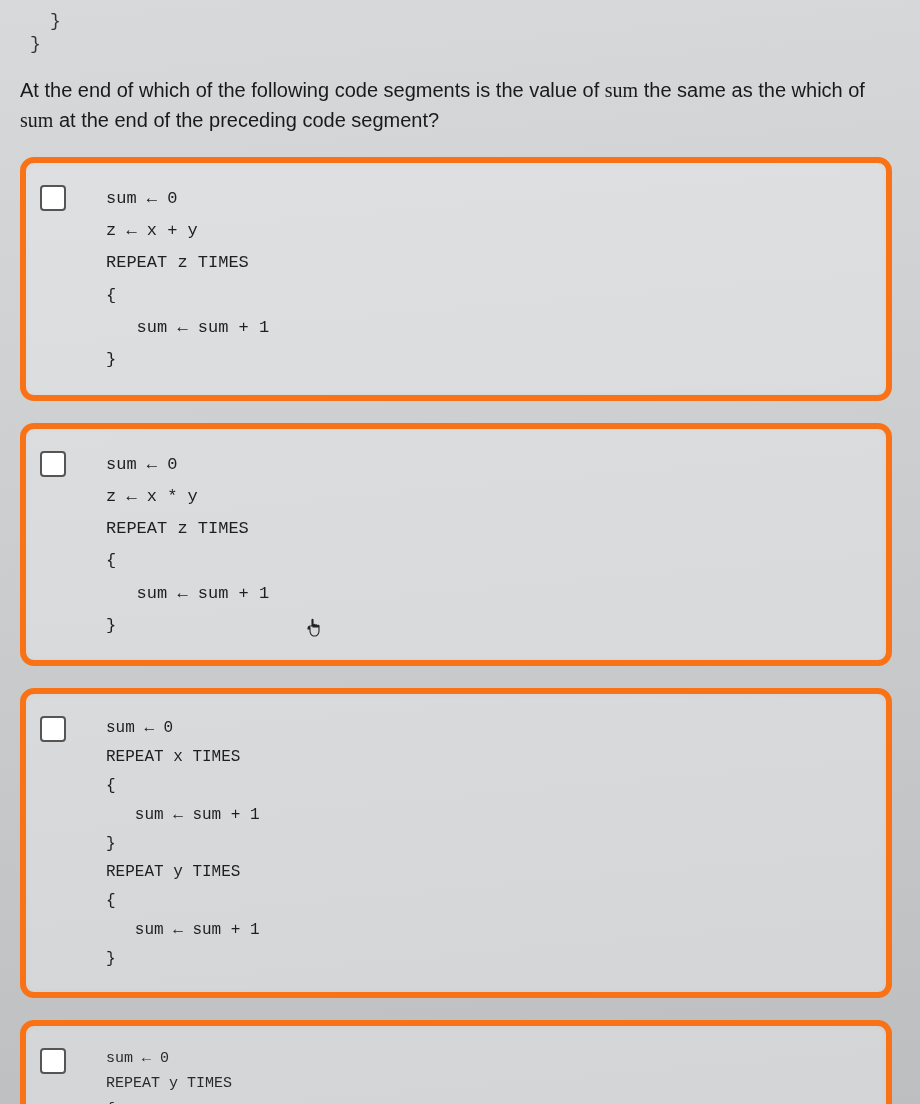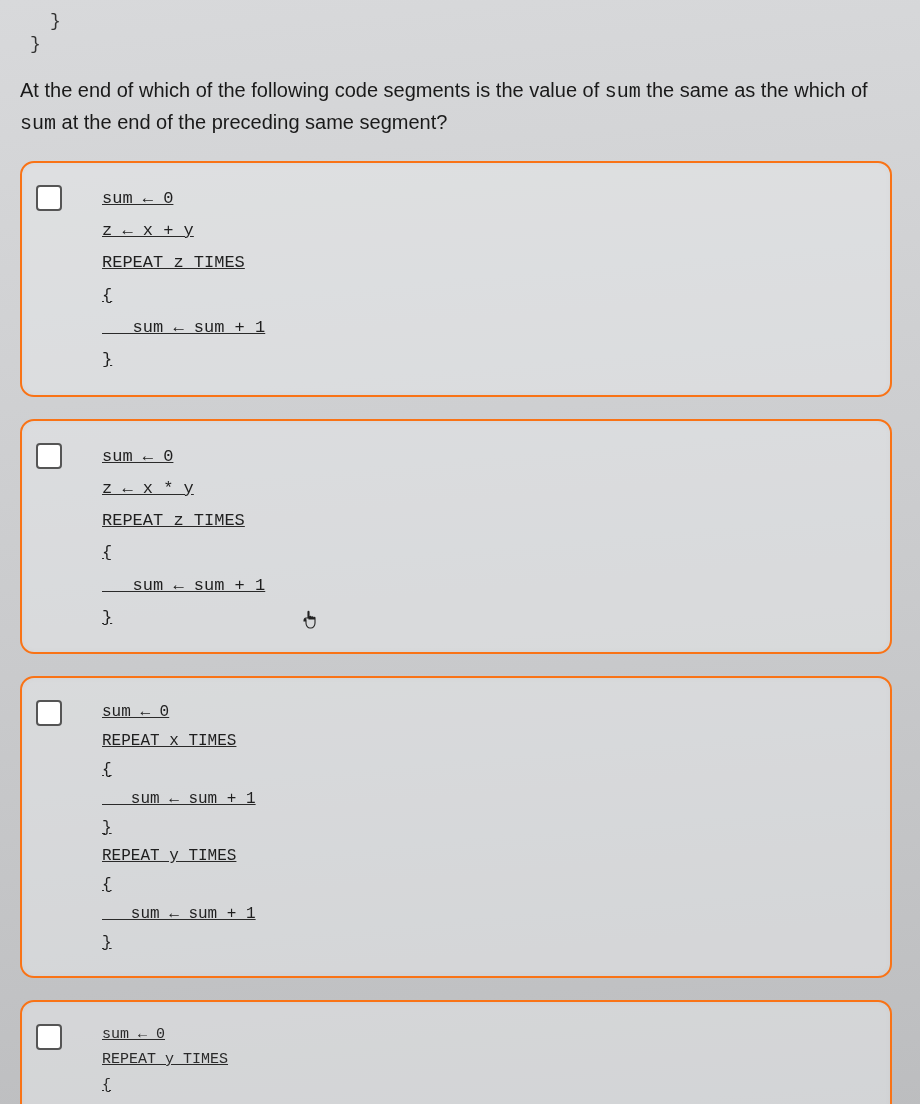--- a/index.html
+++ b/index.html
@@ -21,45 +21,44 @@
     margin-bottom: 18px;
     line-height: 1.3;
   }
   .question-text {
     font-size: 20px;
     line-height: 1.5;
     color: #1a1a1a;
     margin-bottom: 22px;
   }
   .mono-inline {
-    font-family: Liberation Mono, monospace;
+    font-family: Liberation Serif, serif;
   }
   .select-line {
     font-size: 19px;
     color: #1a1a1a;
     margin-bottom: 30px;
   }
   .two-underline {
     text-decoration: underline;
   }
   .options {
     display: flex;
     flex-direction: column;
     gap: 22px;
     padding: 0 8px 0 0;
   }
   .option-card {
-    border: 2px solid #f97316;
+    border: 6px solid #f97316;
     border-radius: 14px;
     background: rgba(230,231,233,0.55);
     display: flex;
     align-items: flex-start;
     padding: 20px 18px 18px 14px;
     box-shadow: inset 0 0 6px rgba(0,0,0,0.03);
-    text-decoration: underline;
   }
   .cb {
     width: 26px;
     height: 26px;
     border: 2px solid #555;
     border-radius: 4px;
     background: #fff;
     margin-right: 40px;
     margin-top: 2px;
     flex: 0 0 auto;
@@ -86,21 +85,21 @@
 <body>
 
 <div class="page">
 
   <div class="top-code">
     <div>}</div>
     <div style="margin-left:-20px;">}</div>
   </div>
 
   <p class="question-text">
-    <span>At the end of which of the following code segments is the value of </span><span class="mono-inline">sum</span><span> the same as the which of </span><span class="mono-inline">sum</span><span> at the end of the preceding same segment?</span>
+    <span>At the end of which of the following code segments is the value of </span><span class="mono-inline">sum</span><span> the same as the which of </span><span class="mono-inline">sum</span><span> at the end of the preceding code segment?</span>
   </p>
 
 
   <div class="options">
 
     <div class="option-card">
       <div class="cb"></div>
       <div class="code-block">sum ← 0
 z ← x + y
 REPEAT z TIMES

